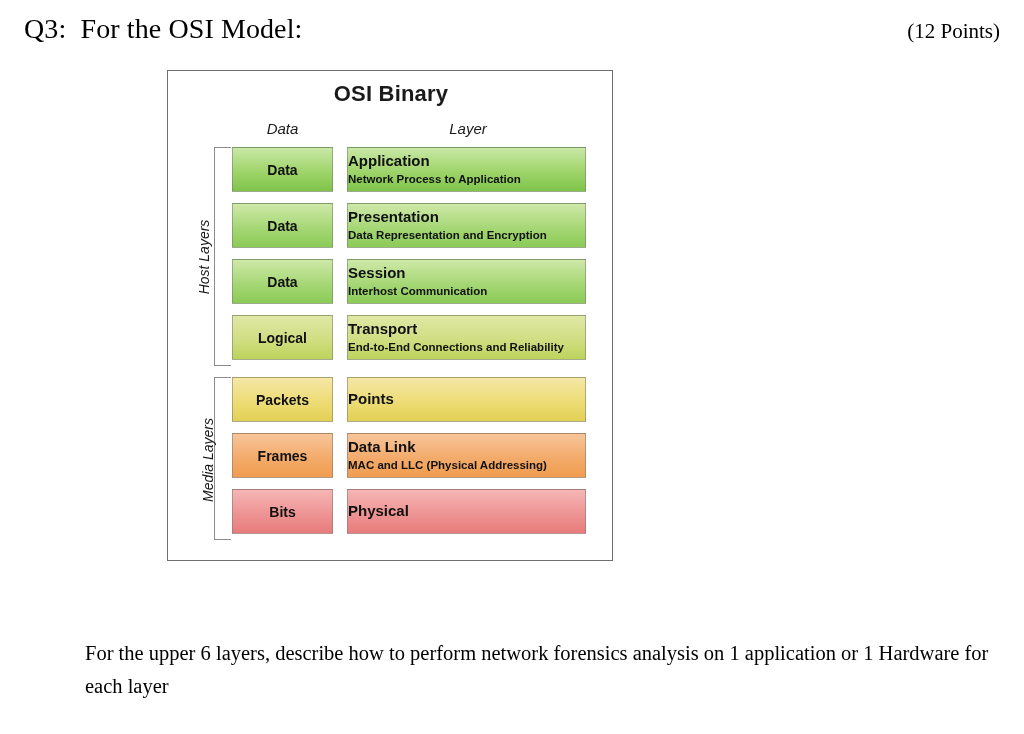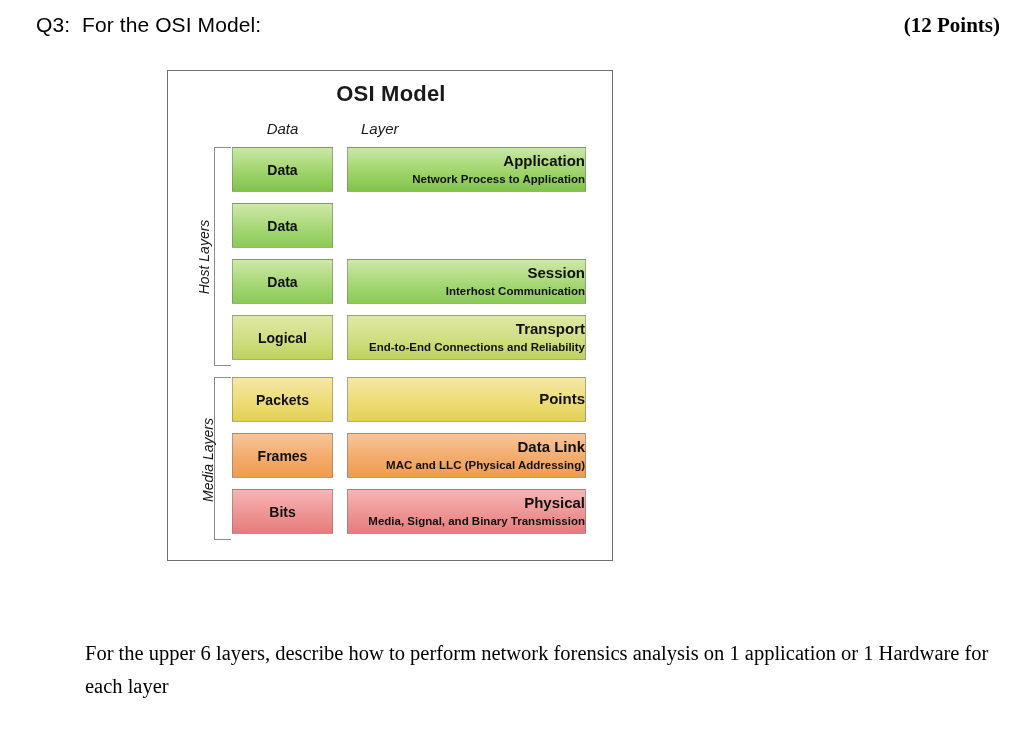--- a/index.html
+++ b/index.html
@@ -20,30 +20,29 @@
   #question-header {
     position: absolute;
     left: 24px;
     top: 13px;
     width: 976px;
     display: flex;
     align-items: baseline;
     justify-content: space-between;
   }
   #question-header .q-text {
-    font-family: Liberation Sans, sans-serif;
-    font-size: 21px;
+    font-family: Liberation Serif, serif;
+    font-size: 28px;
     letter-spacing: 0.1px;
     white-space: pre;
-    margin-left: 12px;
   }
   #question-header .q-points {
     font-family: "Liberation Serif", serif;
     font-size: 21px;
-    font-weight: bold;
+    font-weight: normal;
     white-space: pre;
   }
 
   
   #osi-diagram {
     position: absolute;
     left: 167px;
     top: 70px;
     width: 446px;
     height: 491px;
@@ -67,21 +66,21 @@
 
   
   .col-caption {
     position: absolute;
     font-family: "Liberation Sans", sans-serif;
     font-size: 15px;
     font-style: italic;
     color: #1a1a1a;
   }
   #caption-data  { left: 64px;  top: 49px; width: 101px; text-align: center; }
-  #caption-layer { left: 193px; top: 49px; width: 238px; text-align: left; }
+  #caption-layer { left: 181px; top: 49px; width: 238px; text-align: center; }
 
   
   .group-bracket {
     position: absolute;
     border-left: 1.4px solid #8c8c8c;
     border-top: 1.4px solid #8c8c8c;
     border-bottom: 1.4px solid #8c8c8c;
     box-sizing: border-box;
   }
   .group-bracket::before,
@@ -131,21 +130,21 @@
   .layer-box {
     position: absolute;
     left: 115px;
     top: 0;
     width: 239px;
     height: 45px;
     border: 1px solid rgba(120,120,120,0.55);
     box-sizing: border-box;
     display: flex;
     flex-direction: column;
-    align-items: flex-end;
+    align-items: flex-start;
     justify-content: center;
     font-family: "Liberation Sans", sans-serif;
     color: #111111;
   }
   .layer-box .layer-name {
     font-size: 15px;
     font-weight: bold;
     line-height: 1.25;
   }
   .layer-box .layer-desc {
@@ -179,41 +178,45 @@
 </head>
 <body>
 
 <div id="question-header">
   <span class="q-text">Q3:  For the OSI Model:</span>
   <span class="q-points">(12 Points)</span>
 </div>
 
 <div id="osi-diagram">
 
-  <div id="osi-title">OSI Model</div>
+  <div id="osi-title">OSI Binary</div>
 
   <div class="col-caption" id="caption-data">Data</div>
   <div class="col-caption" id="caption-layer">Layer</div>
 
   <div class="group-bracket" id="bracket-host"></div>
   <div class="group-label" id="label-host">Host Layers</div>
 
   <div class="group-bracket" id="bracket-media"></div>
   <div class="group-label" id="label-media">Media Layers</div>
 
   <div class="layer-row" style="top:76px;">
     <div class="data-box fill-green">Data</div>
     <div class="layer-box fill-green">
       <span class="layer-name">Application</span>
       <span class="layer-desc">Network Process to Application</span>
     </div>
   </div>
 
   <div class="layer-row" style="top:132px;">
     <div class="data-box fill-green2">Data</div>
+    <div class="layer-box fill-green2">
+      <span class="layer-name">Presentation</span>
+      <span class="layer-desc">Data Representation and Encryption</span>
+    </div>
   </div>
 
   <div class="layer-row" style="top:188px;">
     <div class="data-box fill-green2">Data</div>
     <div class="layer-box fill-green2">
       <span class="layer-name">Session</span>
       <span class="layer-desc">Interhost Communication</span>
     </div>
   </div>
 
@@ -237,19 +240,18 @@
     <div class="layer-box fill-orange">
       <span class="layer-name">Data Link</span>
       <span class="layer-desc">MAC and LLC (Physical Addressing)</span>
     </div>
   </div>
 
   <div class="layer-row" style="top:418px;">
     <div class="data-box fill-red">Bits</div>
     <div class="layer-box fill-red">
       <span class="layer-name">Physical</span>
-      <span class="layer-desc">Media, Signal, and Binary Transmission</span>
     </div>
   </div>
 
 </div>
 
 <div id="prompt-text">For the upper 6 layers, describe how to perform network forensics analysis on 1 application or 1 Hardware for each layer</div>
 
 </body></html>

